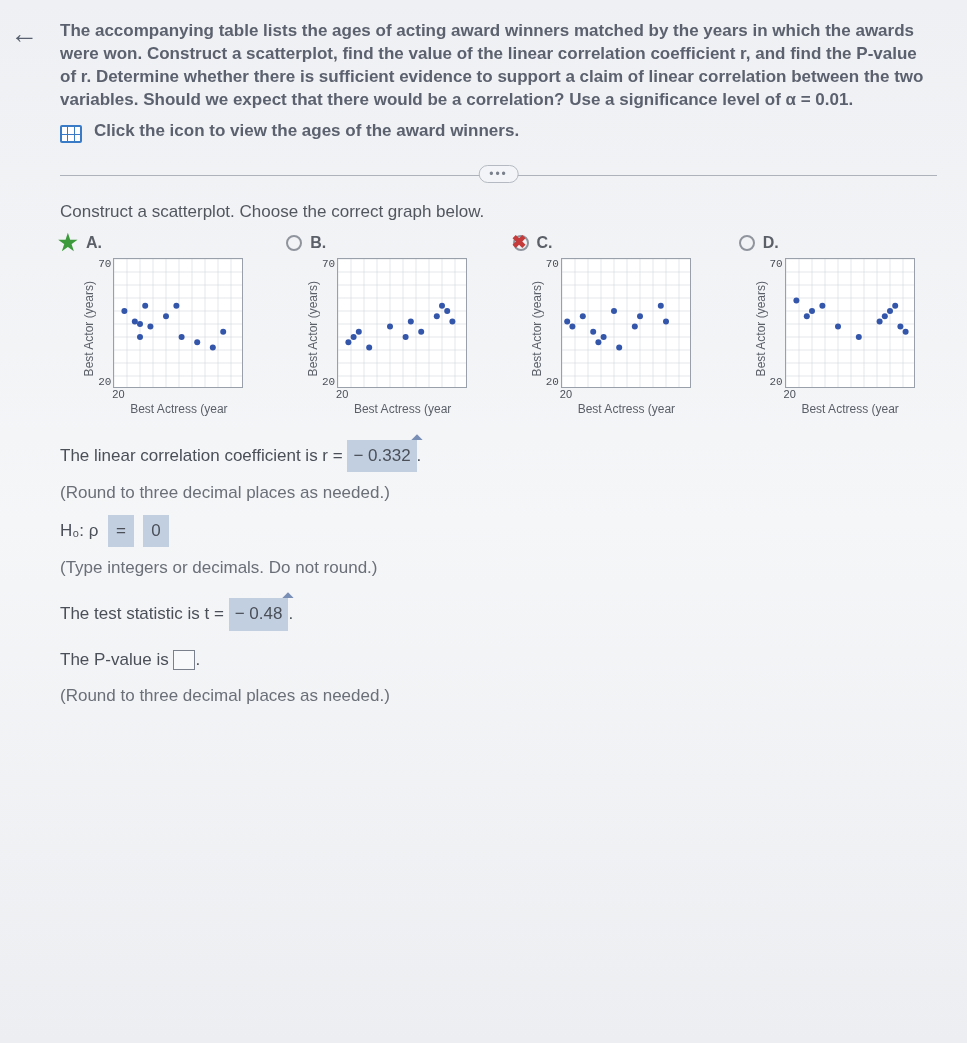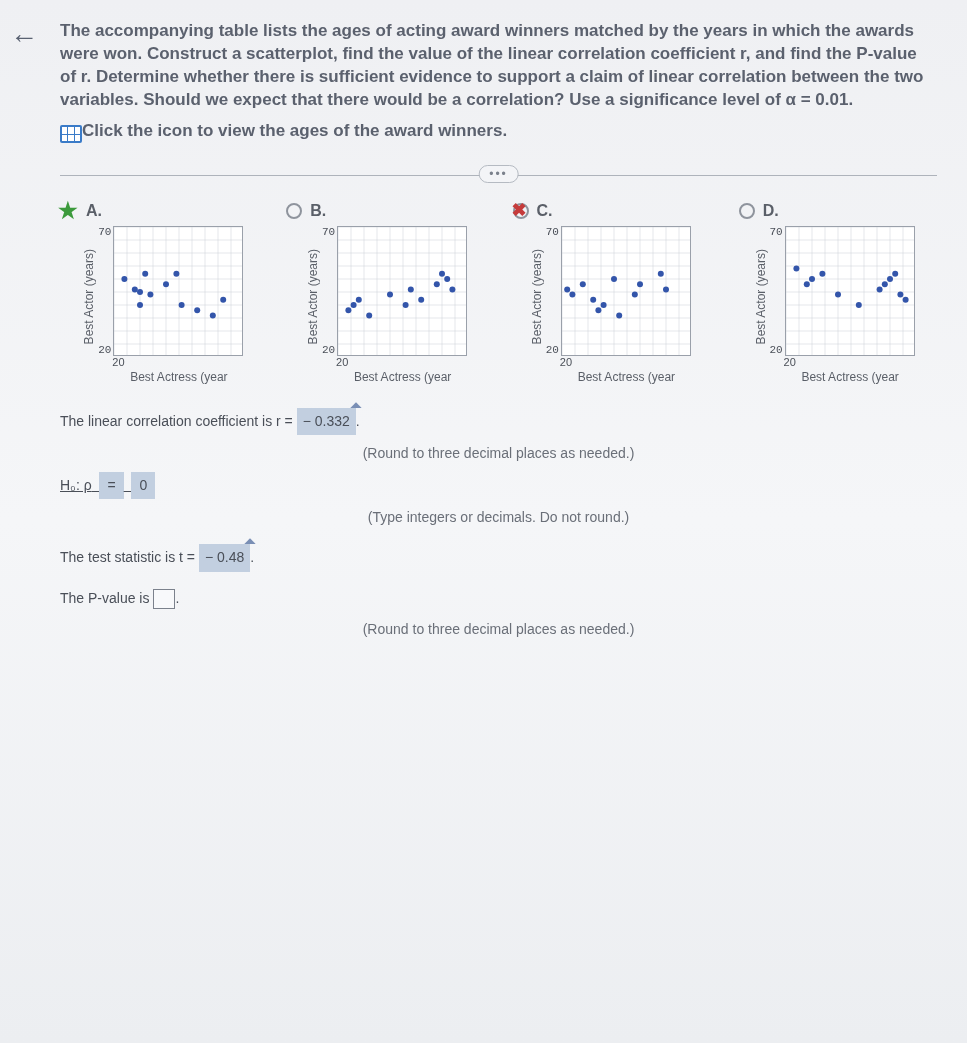--- a/index.html
+++ b/index.html
@@ -27,21 +27,21 @@
   .prompt {
     font-size: 17px;
     line-height: 1.35;
     color: #5b616e;
     font-weight: bold;
     margin-bottom: 6px;
   }
   .icon-row {
     display: flex;
     align-items: center;
-    gap: 0;
+    gap: 12px;
     margin-top: 8px;
   }
   .table-icon {
     width: 22px;
     height: 18px;
     background: #3a7bc8;
     border-radius: 2px;
     display: grid;
     grid-template-columns: 1fr 1fr 1fr;
     grid-template-rows: 1fr 1fr;
@@ -127,21 +127,21 @@
     font-size: 12px;
     color: #5a5f68;
     margin-top: 2px;
     margin-left: 32px;
   }
   svg.plot { background: #fff; border: 1px solid #9aa0aa; }
   .grid line { stroke: #c9cdd4; stroke-width: 0.5; }
   .axis-text { font-size: 11px; fill: #4a4f58; font-family: Liberation Mono, monospace; }
   .dot { fill: #3355aa; }
   .answer-block {
-    font-size: 14px;
+    font-size: 17px;
     line-height: 1.8;
     color: #4a4f58;
   }
   .answer-block p { margin: 6px 0; }
   .calc-box {
     background: #c2cfe0;
     padding: 1px 6px;
     display: inline-block;
     position: relative;
   }
@@ -160,22 +160,22 @@
     padding: 1px 8px;
     display: inline-block;
   }
   .empty-box {
     display: inline-block;
     width: 22px; height: 20px;
     border: 1px solid #7b818c;
     vertical-align: middle;
     background: #f8f9fb;
   }
-  .hyp-row { margin: 2px 0; text-decoration: underline; }
-  .faint { color: #6a6f78; text-align: center; }
+  .hyp-row { margin: 2px 0; }
+  .faint { color: #6a6f78; }
 </style>
 </head>
 <body>
 
 <div class="page">
   <div class="back-arrow">←</div>
 
   <p class="prompt">The accompanying table lists the ages of acting award winners matched by the years in which the awards were won. Construct a scatterplot, find the value of the linear correlation coefficient r, and find the P-value of r. Determine whether there is sufficient evidence to support a claim of linear correlation between the two variables. Should we expect that there would be a correlation? Use a significance level of α = 0.01.</p>
 
   <div class="icon-row">
@@ -188,20 +188,21 @@
         <span></span>
     </div>
     <span class="prompt" style="font-weight:bold">Click the icon to view the ages of the award winners.</span>
   </div>
 
   <div style="position:relative">
     <hr class="divider">
     <div class="dots-pill">•••</div>
   </div>
 
+  <p class="section-text">Construct a scatterplot. Choose the correct graph below.</p>
 
   <div class="options-row">
     <div class="option">
       <span class="radio-correct"></span>
       <span>A.</span>
     </div>
     <div class="option">
       <span class="radio-open"></span>
       <span>B.</span>
     </div>

